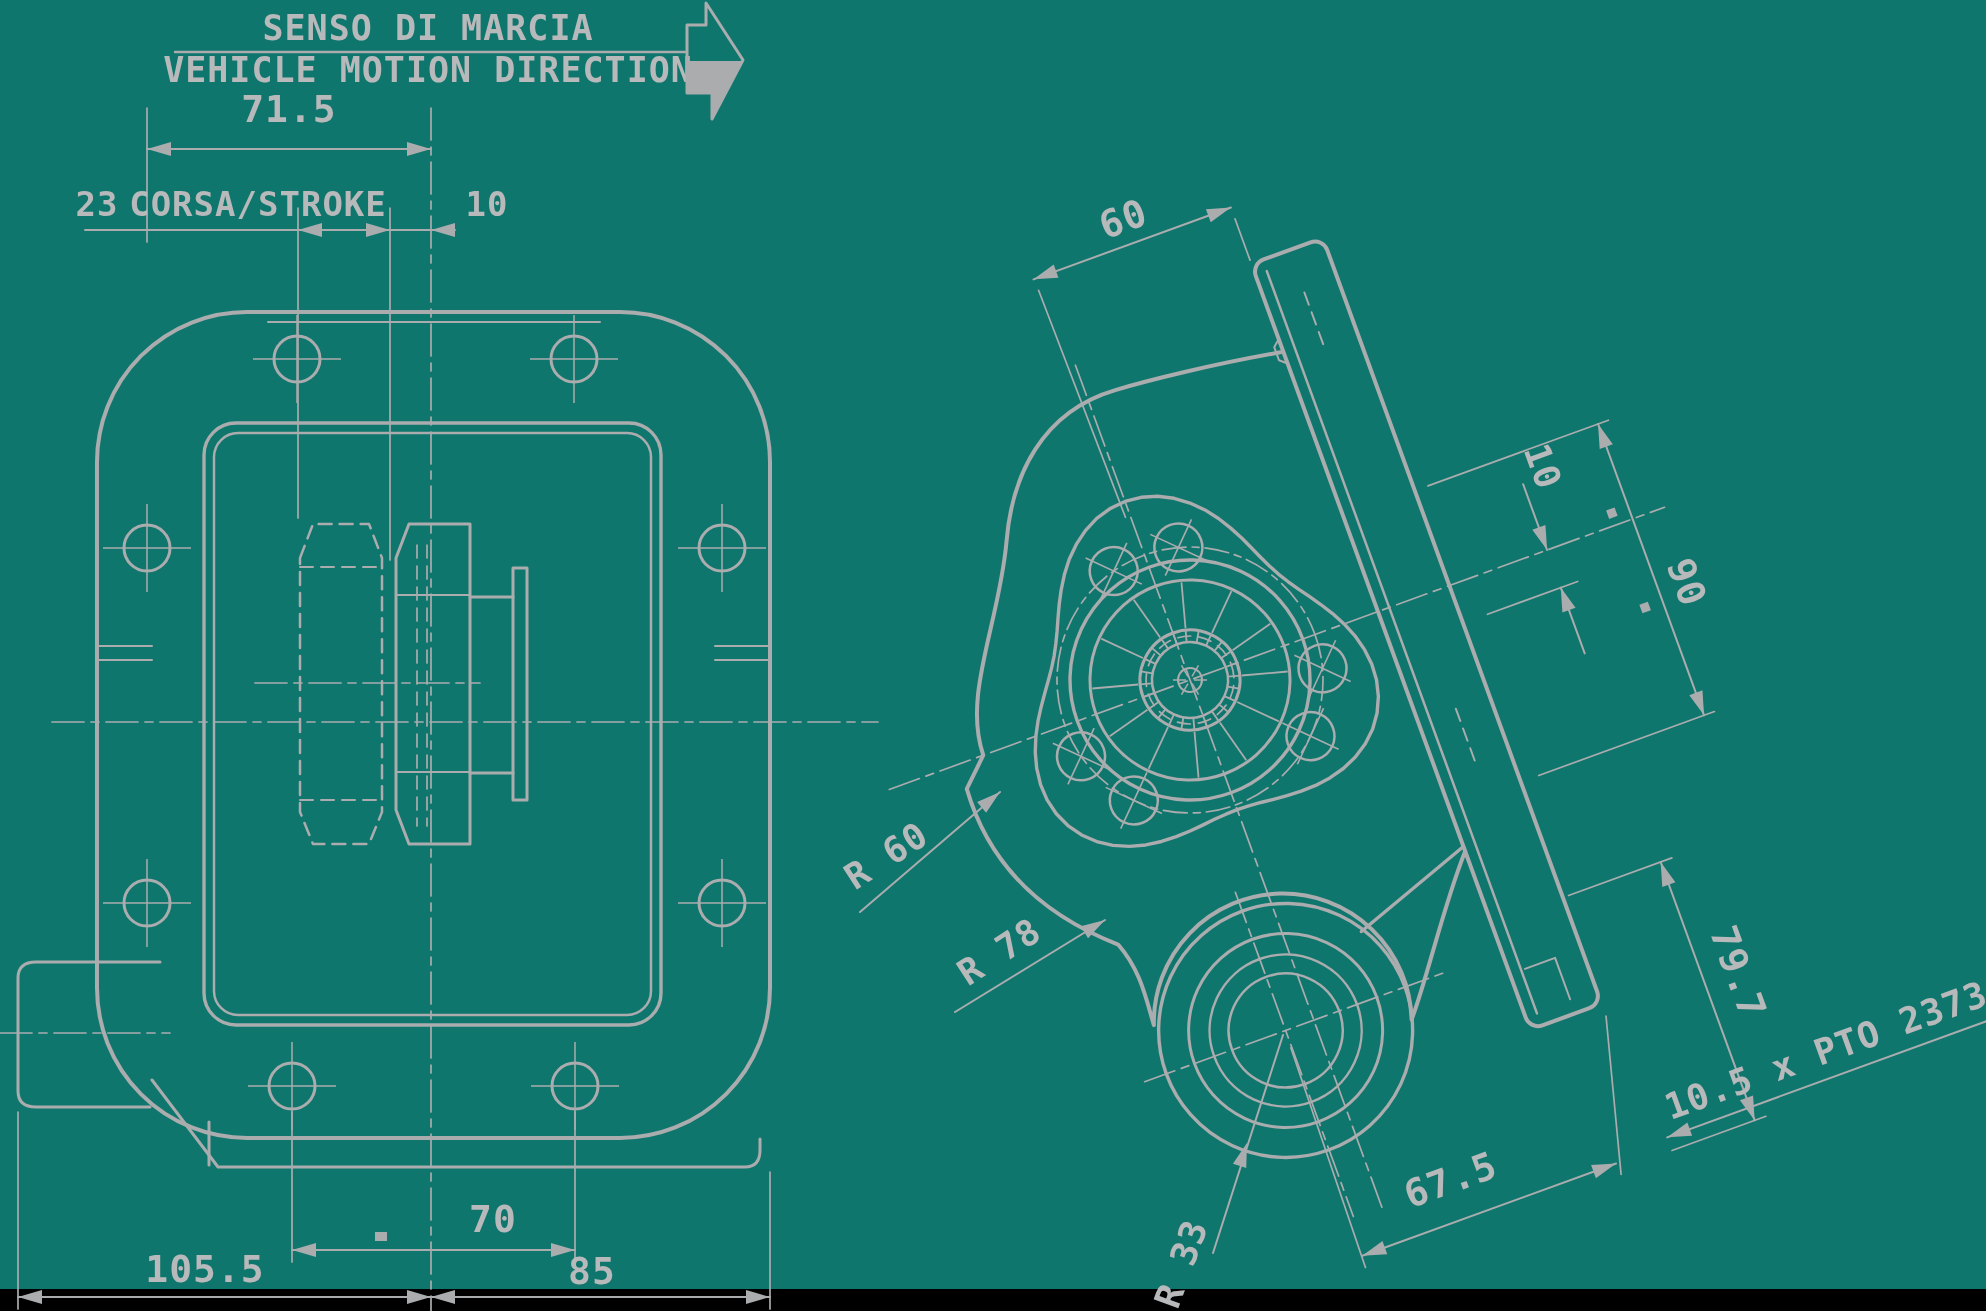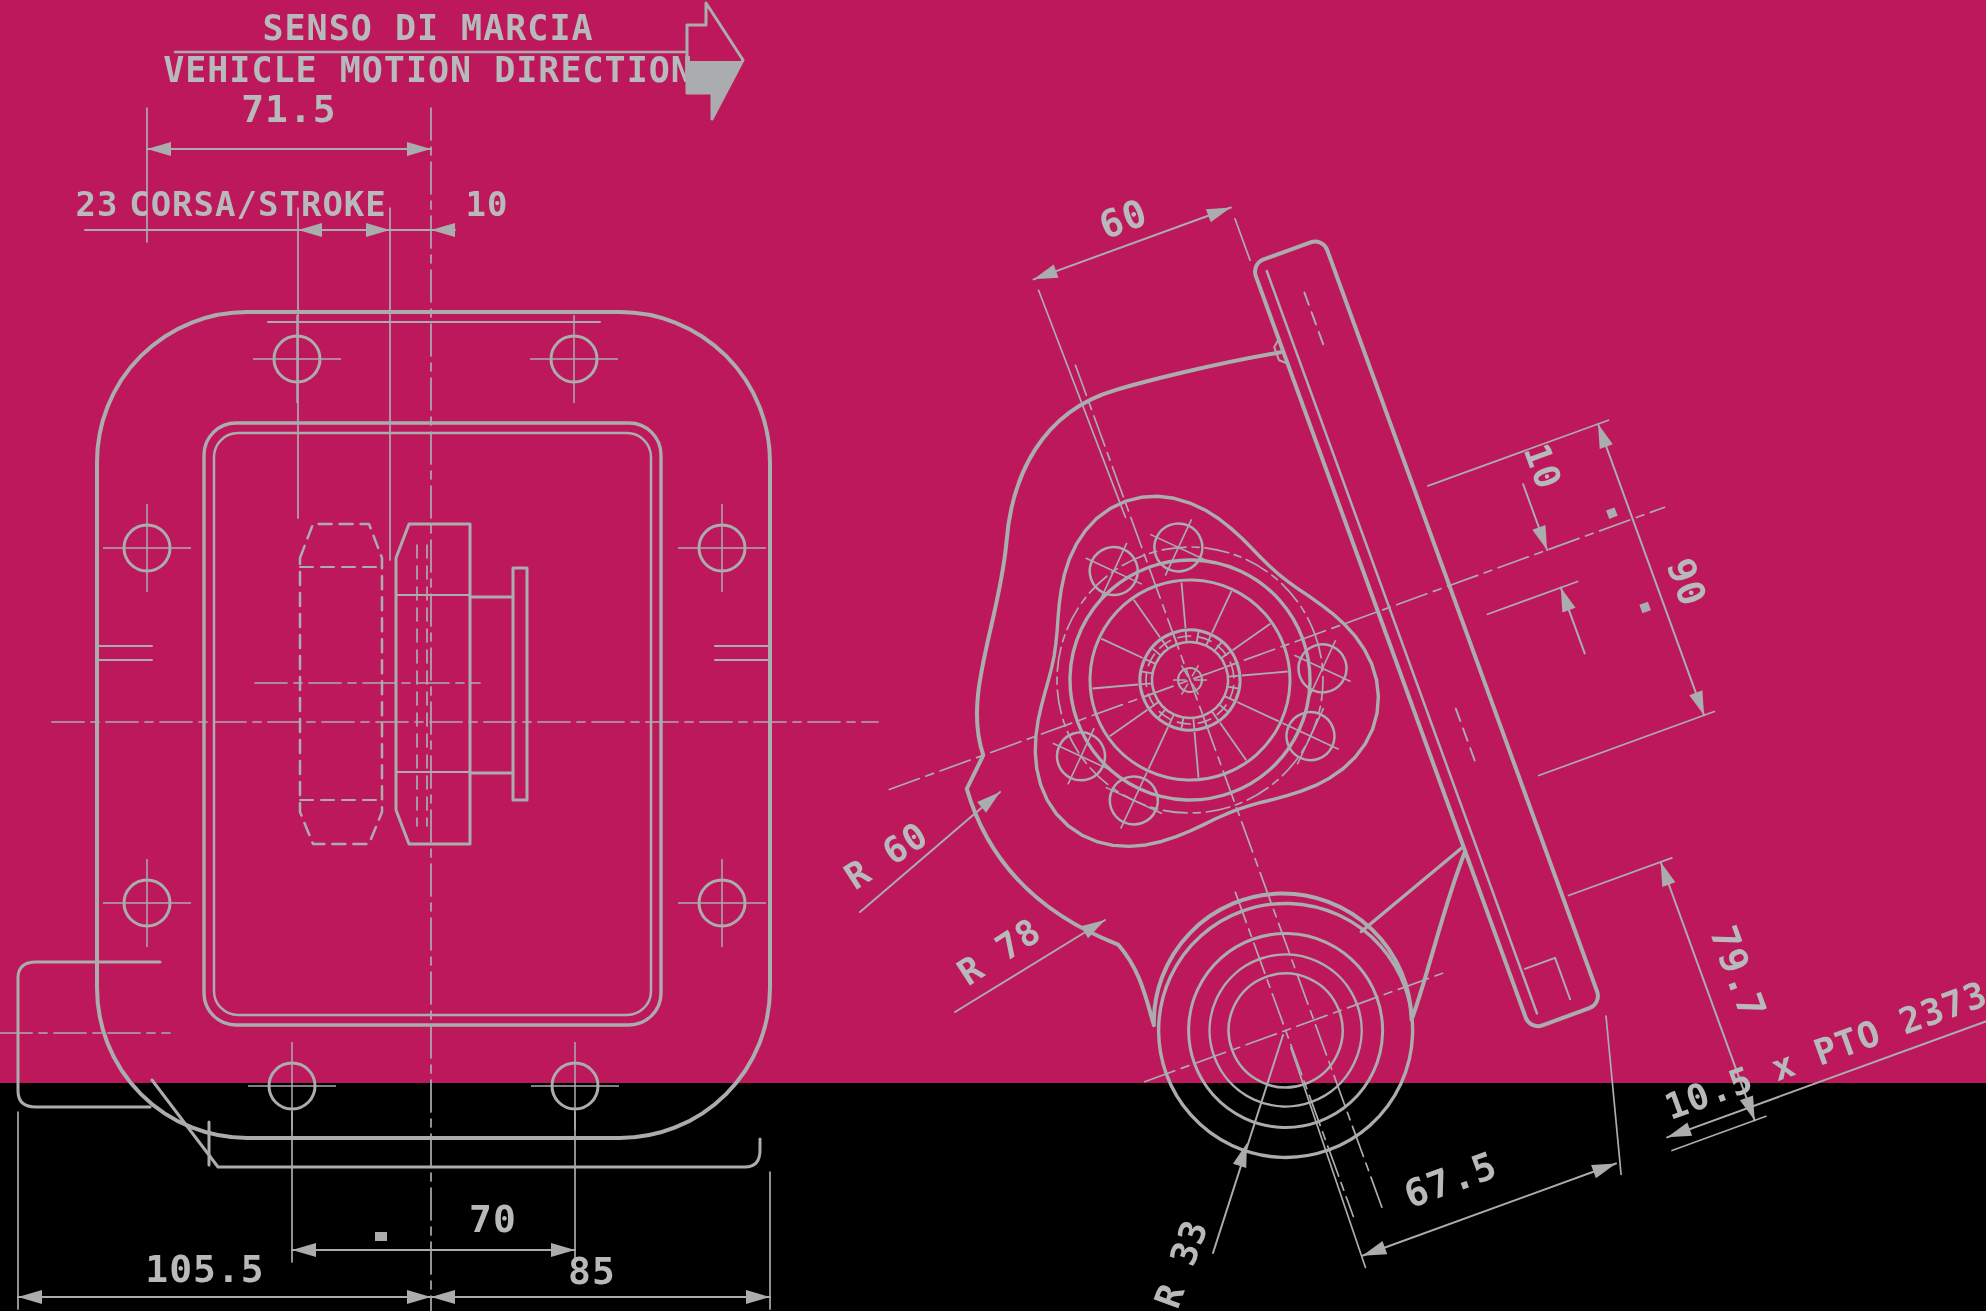--- a/index.html
+++ b/index.html
@@ -1,16 +1,16 @@
 <!DOCTYPE html>
 <html><head>
 <meta charset="utf-8">
 <style>
   html,body{margin:0;padding:0;background:#000;width:1986px;height:1311px;overflow:hidden;}
-  #stage{position:relative;width:1986px;height:1083px;background:#be185d;}
+  #stage{position:relative;width:1986px;height:1289px;background:#0f766e;}
   svg{display:block;}
   .ln   {stroke:#aaacae;fill:none;stroke-linecap:round;stroke-linejoin:round;}
   .w4{stroke-width:4;} .w35{stroke-width:3.4;} .w3{stroke-width:3;} .w25{stroke-width:2.5;}
   .w2{stroke-width:2;} .w16{stroke-width:1.7;}
   .hid {stroke-dasharray:13 8;}
   .cl  {stroke-dasharray:32 7 8 7;}
   .dimtxt{fill:#b7b9ba;font-family:"DejaVu Sans Mono","Liberation Mono",monospace;font-weight:700;
           letter-spacing:1px;}
   .fs38{font-size:38px;} .fs35{font-size:35px;} .fs34{font-size:34px;} .fs36{font-size:36px;}
   .mid{text-anchor:middle;}

